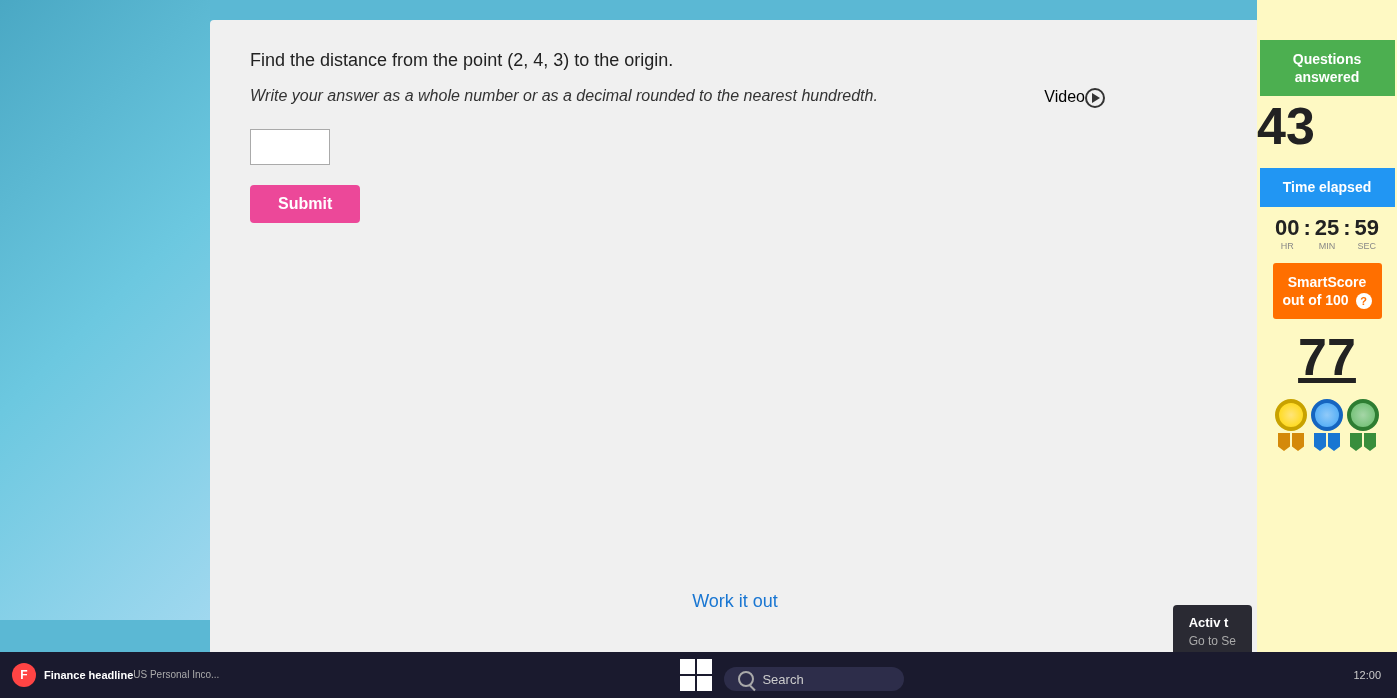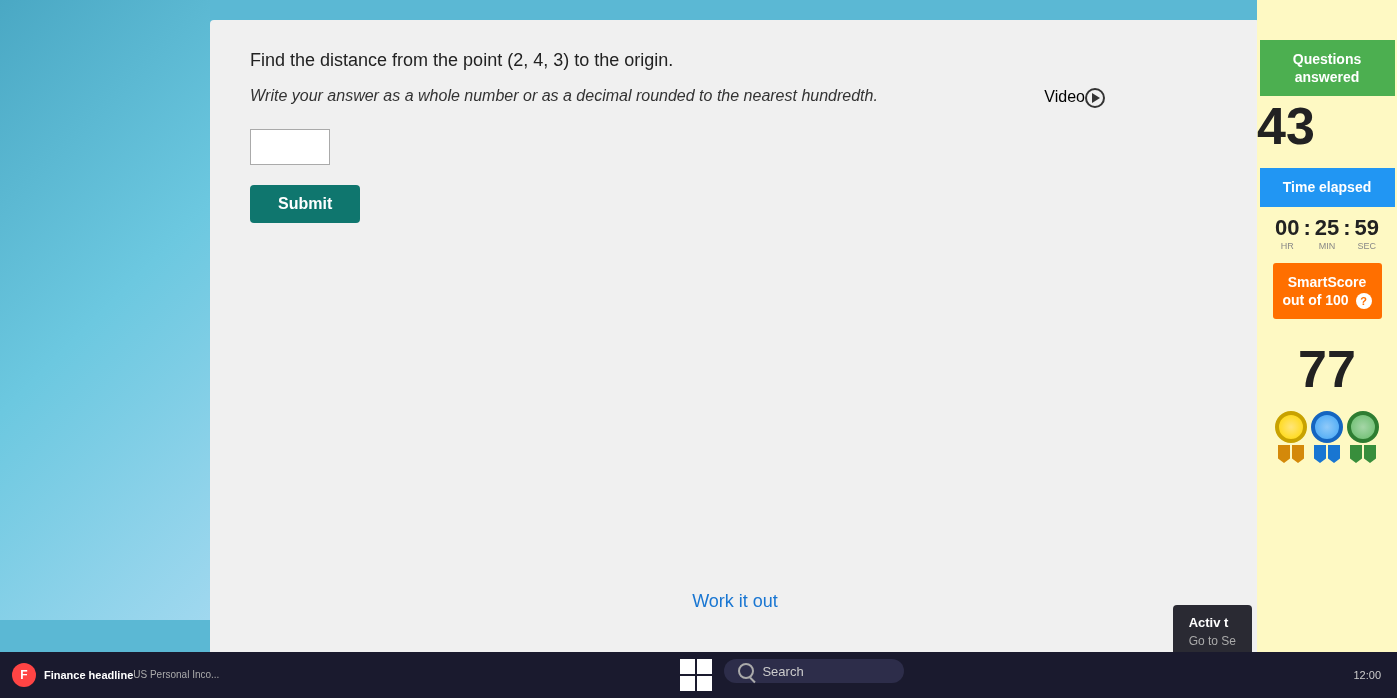--- a/index.html
+++ b/index.html
@@ -60,21 +60,21 @@
       height: 36px;
       border: 1.5px solid #aaa;
       background: #fff;
       margin-bottom: 20px;
       font-size: 16px;
       padding: 4px 8px;
       outline: none;
     }
 
     .submit-btn {
-      background: #0f766e;
+      background: #ec4899;
       color: #fff;
       border: none;
       padding: 10px 28px;
       font-size: 16px;
       font-weight: bold;
       border-radius: 4px;
       cursor: pointer;
     }
 
     .video-play-icon {
@@ -189,22 +189,23 @@
       line-height: 1.3;
       margin-top: 12px;
       border-radius: 3px;
     }
 
     .smartscore-value {
       font-size: 52px;
       font-weight: bold;
       color: #222;
       text-align: center;
-      margin-top: 20px;
+      margin-top: 8px;
       width: 100%;
+      text-decoration: underline;
     }
 
     
     .badges-area {
       display: flex;
       justify-content: center;
       gap: 4px;
       margin-top: 12px;
       width: 100%;
       padding: 0 8px;
@@ -310,21 +311,21 @@
 
     .news-subtitle {
       font-size: 10px;
       color: #aaa;
     }
 
     .taskbar-center {
       flex: 1;
       display: flex;
       justify-content: center;
-      align-items: flex-start;
+      align-items: flex-end;
       gap: 12px;
     }
 
     .windows-btn {
       width: 32px;
       height: 32px;
       display: grid;
       grid-template-columns: 1fr 1fr;
       gap: 2px;
       cursor: pointer;

